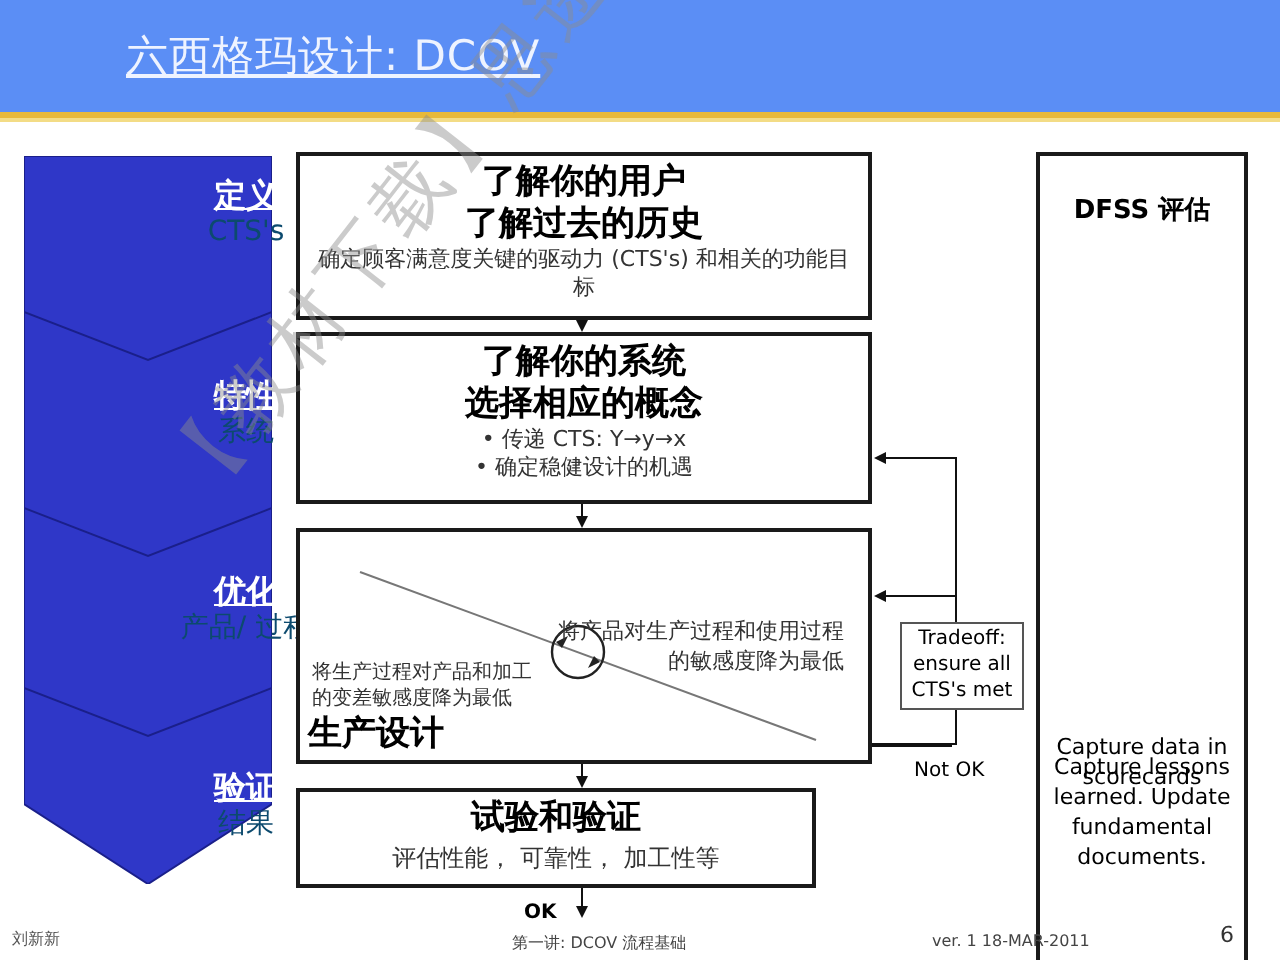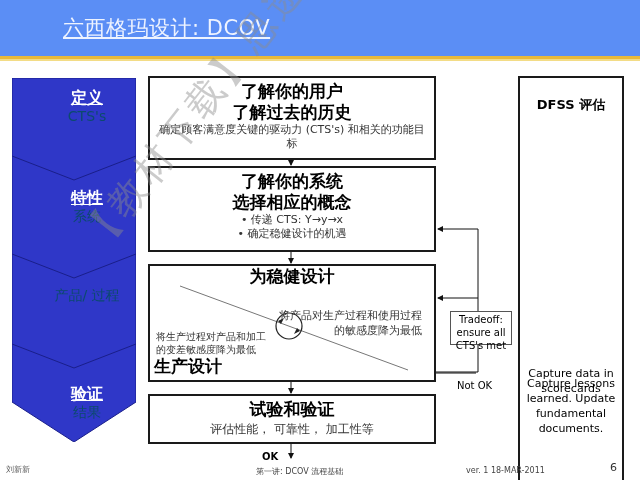--- a/index.html
+++ b/index.html
@@ -6,39 +6,39 @@
   body { width:640px; height:480px; position:relative; overflow:hidden; background:#ffffff;
          font-family:"DejaVu Sans", "Liberation Sans", sans-serif; color:#000; }
   .header { position:absolute; left:0; top:0; width:640px; height:56px; background:#5b8ef5; }
   .header-rule-1 { position:absolute; left:0; top:56px; width:640px; height:3px; background:#e8b93a; }
   .header-rule-2 { position:absolute; left:0; top:59px; width:640px; height:2px; background:#f3dc86; }
   .title { position:absolute; left:63px; top:14px; font-size:21px; color:#eef3ff; letter-spacing:0.5px;text-decoration:underline; }
 
   
   .phase-col { position:absolute; left:12px; top:78px; width:124px; height:364px; }
   .phase-col svg { position:absolute; left:0; top:0; }
-  .phase { position:absolute; left:0; width:150px; text-align:center; color:#ffffff; }
+  .phase { position:absolute; left:0; width:150px; text-align:center; color:#ffffff;padding-left:36px; }
   .phase .ph-title { font-size:16px; font-weight:bold; text-decoration:underline; display:block; line-height:19px; }
   .phase .ph-sub { font-size:14px; display:block; line-height:18px; color:#0c4a6e; }
 
   
   .box { position:absolute; border:2px solid #1a1a1a; background:#fff; text-align:center; box-sizing:border-box; }
   .box .b-title { font-size:17px; font-weight:bold; line-height:21px; display:block; }
   .box .b-desc { font-size:11px; line-height:14px; color:#333; display:block; }
   .box1 { left:148px; top:76px; width:288px; height:84px; }
   .box2 { left:148px; top:166px; width:288px; height:86px; }
   .box3 { left:148px; top:264px; width:288px; height:118px; }
-  .box4 { left:148px; top:394px; width:288px; height:50px; }
+  .box4 { left:148px; top:394px; width:260px; height:50px; }
   .bullets { text-align:center; display:inline-block; font-size:11px; line-height:14px; color:#333; }
   .r-text { position:absolute; right:12px; top:42px; text-align:right; font-size:11px; line-height:15px; color:#333; }
   .l-text { position:absolute; left:6px; top:64px; text-align:left; font-size:10px; line-height:13px; color:#333; }
   .l-bot { position:absolute; left:4px; bottom:2px; font-size:17px; font-weight:bold; }
 
   
-  .tradeoff { position:absolute; left:450px; top:311px; width:62px; height:34px; border:1px solid #555; background:#fff;
+  .tradeoff { position:absolute; left:450px; top:311px; width:62px; height:44px; border:1px solid #555; background:#fff;
               font-size:10px; line-height:13px; text-align:center; box-sizing:border-box; padding-top:1px; }
   .notok { position:absolute; left:457px; top:380px; font-size:10px; }
   .ok { position:absolute; left:262px; top:451px; font-size:10px; font-weight:bold; }
 
   
   .dfss { position:absolute; left:518px; top:76px; width:106px; height:412px; border:2px solid #1a1a1a; box-sizing:border-box; }
   .dfss-title { position:absolute; left:0; width:102px; top:18px; text-align:center; font-size:13px; font-weight:bold; }
   .dfss-txt { position:absolute; left:0; width:102px; text-align:center; font-size:11px; line-height:15px; }
 
   .footer-l { position:absolute; left:6px; top:464px; font-size:8px; color:#555; }
@@ -68,20 +68,21 @@
   </svg>
   <div class="phase" style="top:10px;">
     <span class="ph-title">定义</span>
     <span class="ph-sub">CTS's</span>
   </div>
   <div class="phase" style="top:110px;">
     <span class="ph-title">特性</span>
     <span class="ph-sub">系统</span>
   </div>
   <div class="phase" style="top:208px;">
+    <span class="ph-title">优化</span>
     <span class="ph-sub">产品/ 过程</span>
   </div>
   <div class="phase" style="top:306px;">
     <span class="ph-title">验证</span>
     <span class="ph-sub">结果</span>
   </div>
 </div>
 
 <div class="box box1">
   <span class="b-title" style="margin-top:3px;">了解你的用户</span>
@@ -98,21 +99,20 @@
   </div>
 </div>
 
 <div class="box box3">
   <svg width="284" height="114" style="position:absolute;left:0;top:0;">
     <line x1="30" y1="20" x2="258" y2="104" stroke="#777" stroke-width="1"></line>
     <circle cx="139" cy="60" r="13" fill="none" stroke="#222" stroke-width="1.2"></circle>
     <polygon points="128,55 134,52 131,58" fill="#222"></polygon>
     <polygon points="150,65 144,68 147,62" fill="#222"></polygon>
   </svg>
-  <span class="b-title" style="position:absolute;left:0;width:284px;top:0;">为稳健设计</span>
   <div class="r-text">
     <div>将产品对生产过程和使用过程</div>
     <div>的敏感度降为最低</div>
   </div>
   <div class="l-text">
     <div>将生产过程对产品和加工</div>
     <div>的变差敏感度降为最低</div>
   </div>
   <span class="l-bot">生产设计</span>
 </div>

